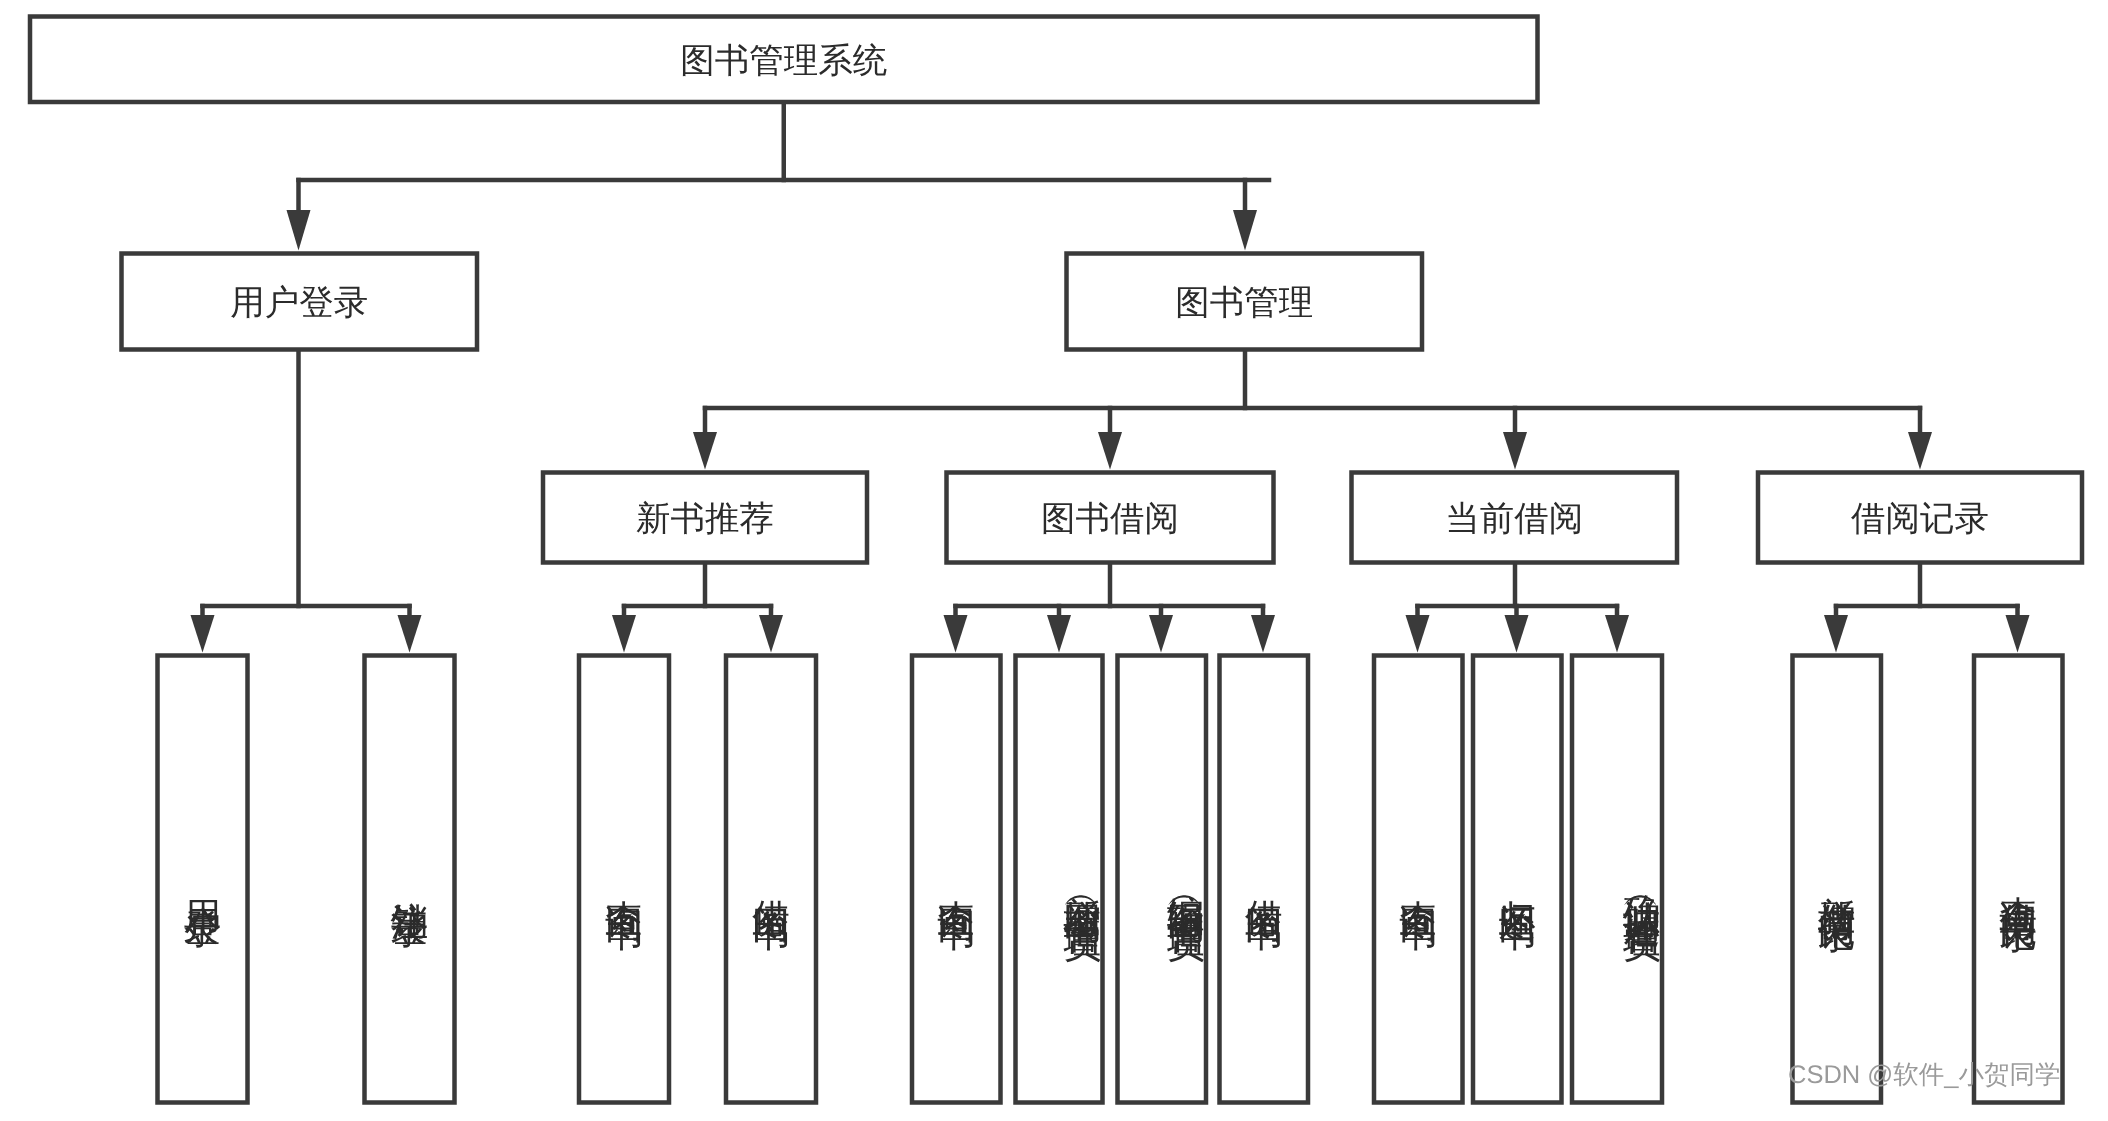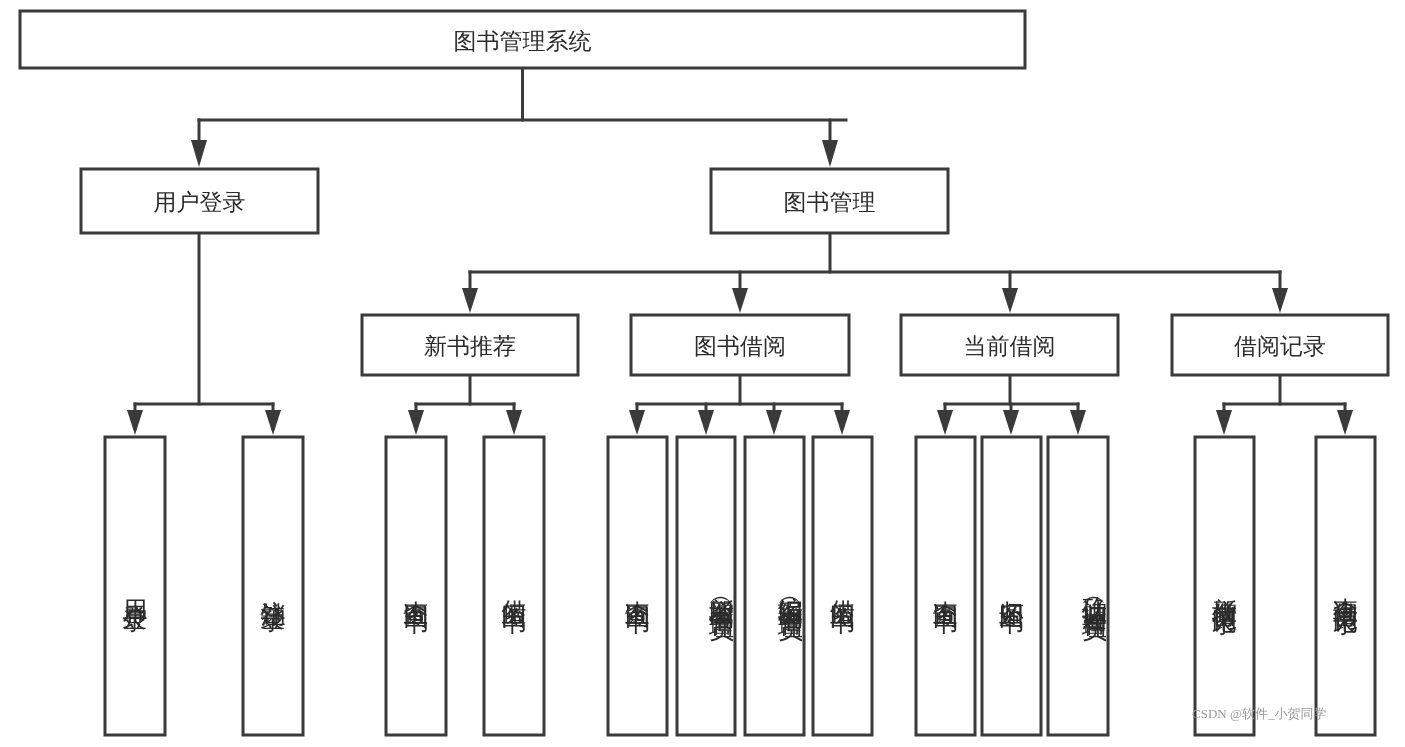--- a/index.html
+++ b/index.html
@@ -57,22 +57,22 @@
     font-family: "DejaVu Sans", "Liberation Sans", sans-serif;
     font-size: 25px;
     line-height: 1.08;
     letter-spacing: 3px;
     color: #2b2b2b;
     white-space: nowrap;
     pointer-events: none;
   }
   .watermark {
     position: absolute;
-    font-family: Liberation Serif, serif;
-    font-size: 13px;
+    font-family: Liberation Sans, sans-serif;
+    font-size: 17px;
     color: #9a9a9a;
     white-space: nowrap;
   }
 </style>
 </head>
 <body>
 
 <div id="diagram-root">
 
   <svg class="layer" viewBox="0 0 1405 747">

